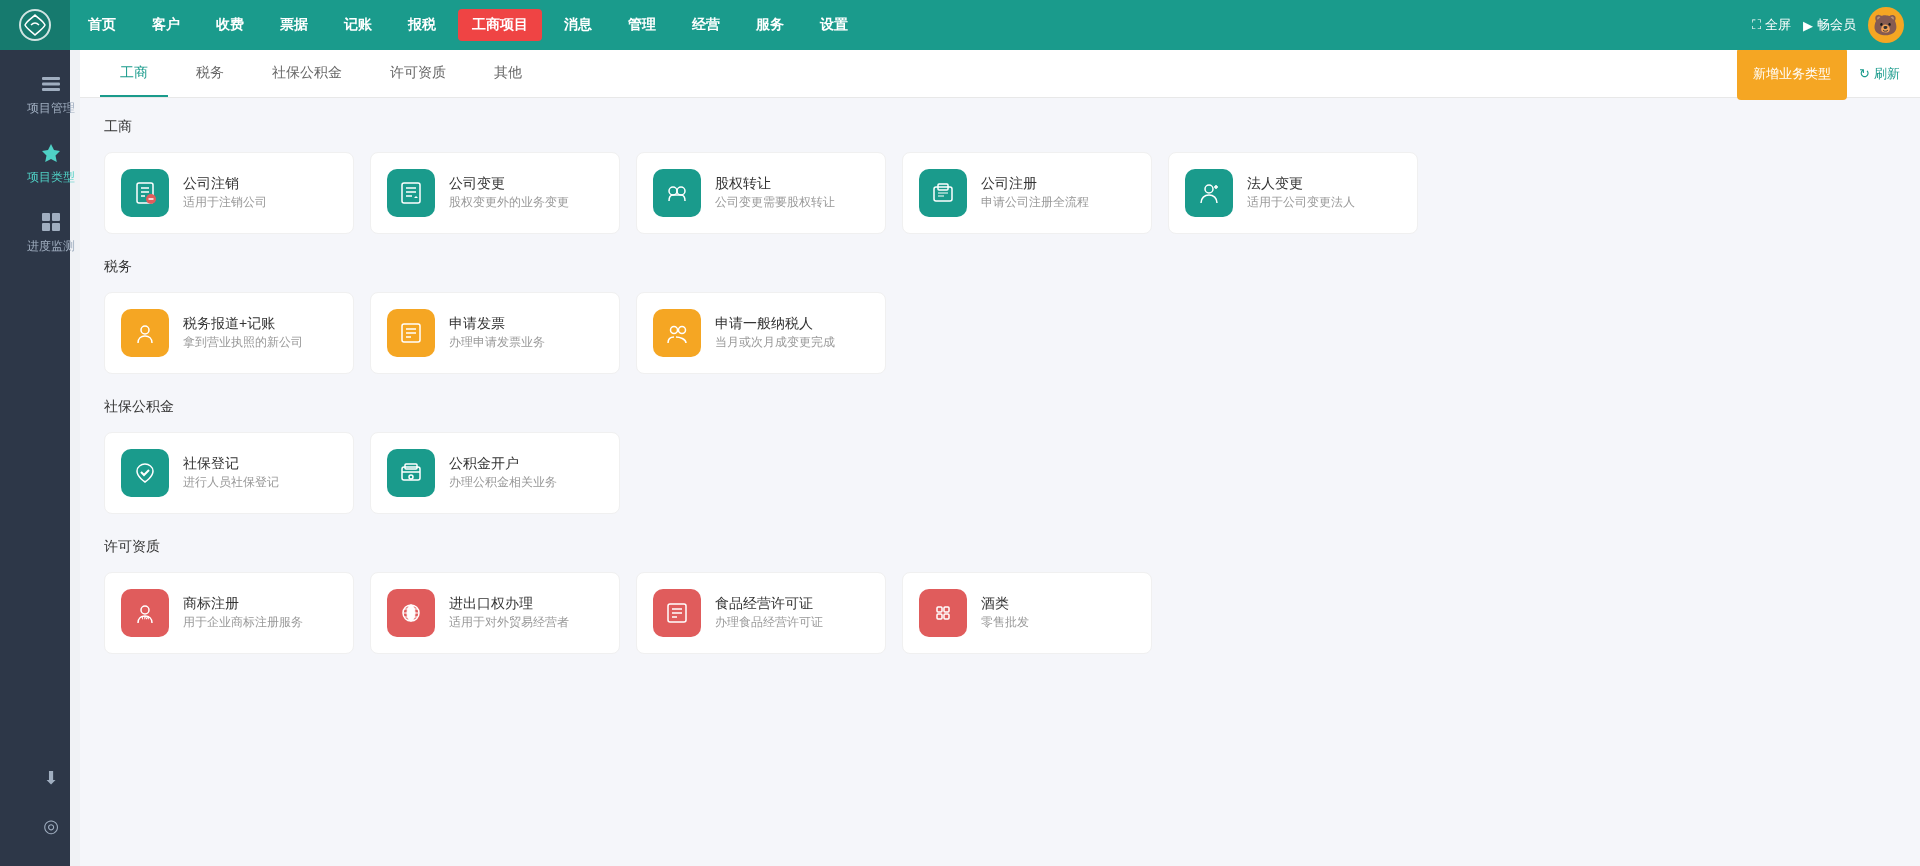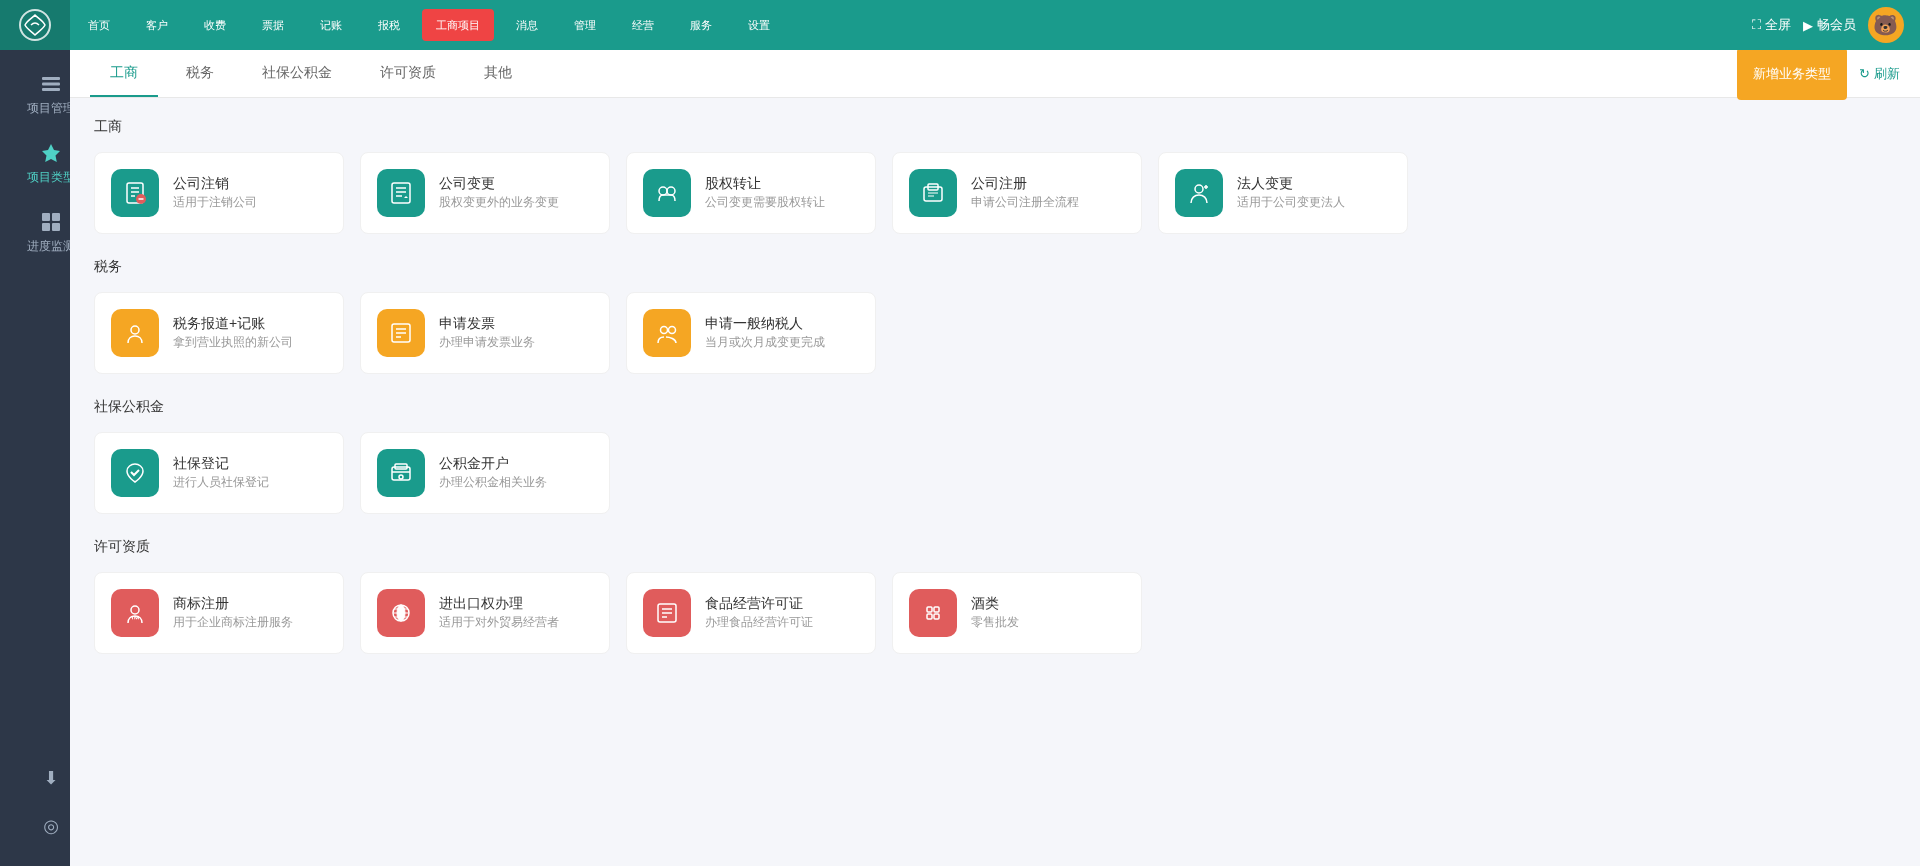--- a/index.html
+++ b/index.html
@@ -39,23 +39,24 @@
       align-items: center;
       height: 100%;
       flex: 1;
     }
     .top-nav-item {
       padding: 0 18px;
       height: 100%;
       display: flex;
       align-items: center;
       color: white;
-      font-size: 11px;
+      font-size: 14px;
       cursor: pointer;
       white-space: nowrap;
+      font-weight: bold;
     }
     .top-nav-item.active {
       background: #ef4444;
       border-radius: 4px;
       margin: 0 4px;
       height: 32px;
       padding: 0 14px;
     }
     .top-nav-right {
       display: flex;
@@ -129,20 +130,21 @@
       padding-bottom: 16px;
     }
 
     
     .content-area {
       flex: 1;
       background: #f5f6fa;
       overflow: hidden;
       display: flex;
       flex-direction: column;
+      margin-left: 10px;
     }
 
     
     .tab-bar {
       background: white;
       display: flex;
       align-items: center;
       padding: 0 20px;
       border-bottom: 1px solid #e8e8e8;
       height: 48px;

